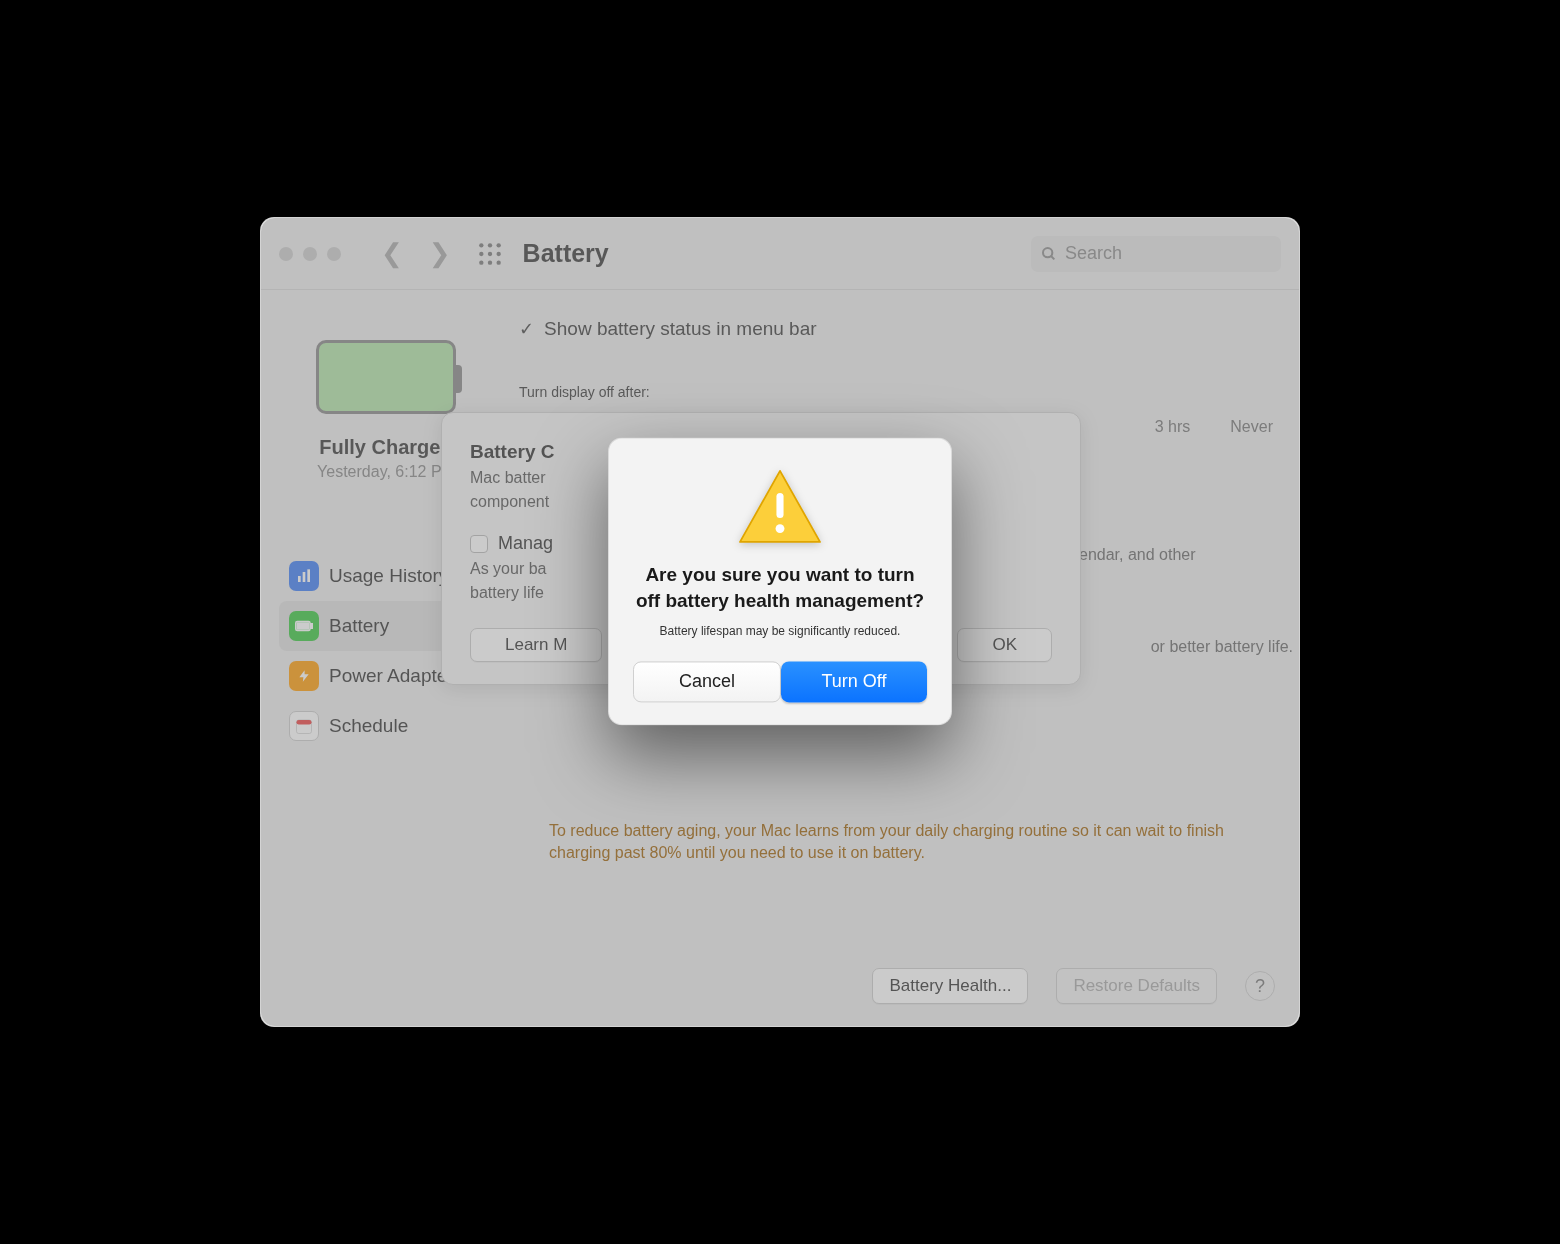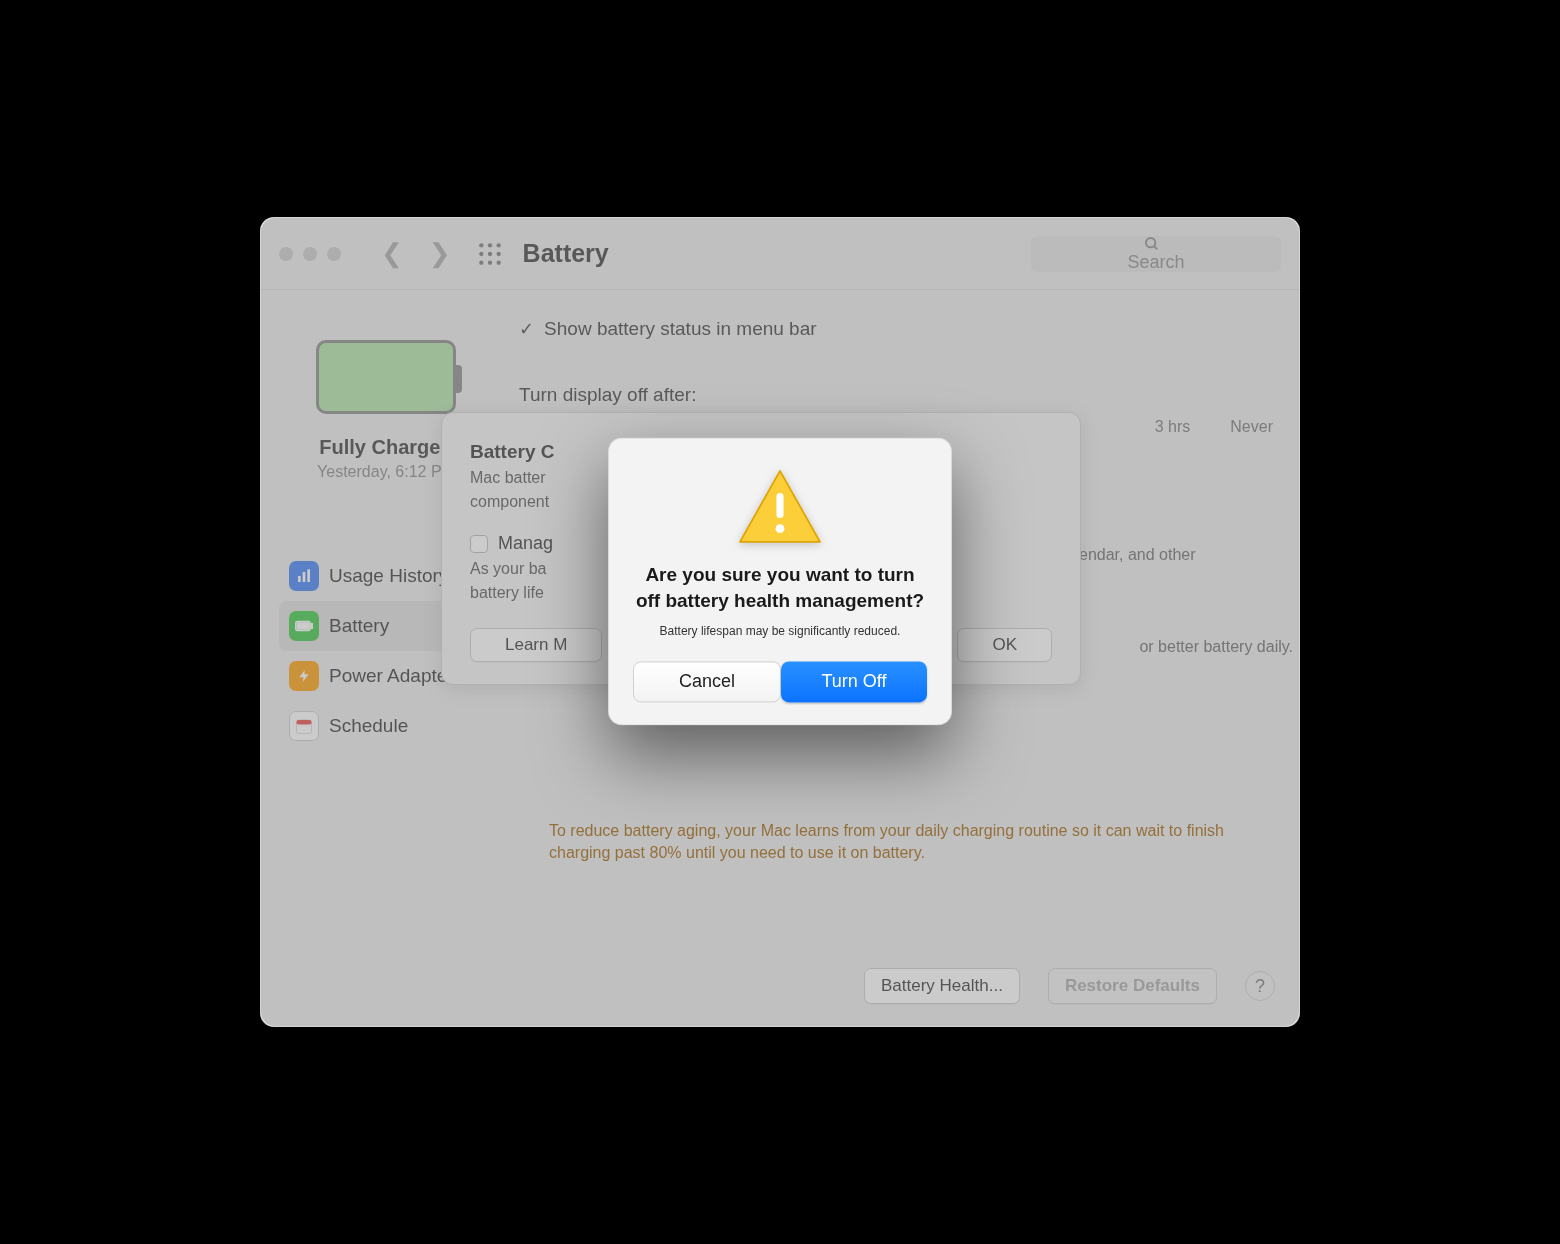--- a/index.html
+++ b/index.html
@@ -24,21 +24,21 @@
 }
 .traffic { display: flex; gap: 10px; }
 .traffic span { width: 14px; height: 14px; border-radius: 50%; background: #ccc; }
 .nav { display: flex; gap: 26px; margin-left: 40px; color: #a9a9a9; font-size: 26px; }
 .grid-icon { margin-left: 26px; color: #888; }
 .grid-icon svg { display: block; }
 .title { margin-left: 20px; font-size: 25px; font-weight: 700; color: #3a3a3a; }
 .search {
   margin-left: auto; width: 250px; height: 36px; background: #e3e3e3;
   border-radius: 7px; display: flex; align-items: center; padding: 0 10px;
-  color: #8e8e8e; font-size: 18px; flex-direction: column;
+  color: #8e8e8e; font-size: 18px;
 }
 .search svg { margin-right: 8px; flex-shrink: 0; }
 .body { display: flex; height: calc(100% - 72px); }
 .sidebar {
   width: 250px; padding: 18px 10px; display: flex; flex-direction: column; align-items: center;
 }
 .battery-img {
   width: 140px; height: 74px; background: #b2e3a8; border-radius: 10px;
   border: 3px solid #888; position: relative; margin-top: 32px;
 }
@@ -55,21 +55,21 @@
 }
 .side-item.active { background: #dedede; }
 .side-icon { width: 30px; height: 30px; border-radius: 7px; display: flex; align-items: center; justify-content: center; font-size: 16px; color: white; }
 .side-icon.blue { background: #3f7ef4; }
 .side-icon.green { background: #3ac840; }
 .side-icon.orange { background: #ff9d0a; }
 .side-icon.white { background: #fff; border: 1px solid #ccc; color: #c33; }
 .main { flex: 1; padding: 28px 24px 18px 0; position: relative; color: #333; }
 .check-row { display: flex; align-items: center; gap: 10px; font-size: 19px; color: #3b3b3b; margin-left: 8px; }
 .checkmark { font-size: 18px; color: #444; }
-.section-label { margin-top: 44px; font-size: 19px; color: #3b3b3b; margin-left: 8px; }
+.section-label { margin-top: 44px; font-size: 14px; color: #3b3b3b; margin-left: 8px; }
 .sub-sheet {
   position: absolute; left: -70px; top: 122px; width: 640px; background: #f5f5f5;
   border-radius: 12px; padding: 28px 28px 22px 28px; color: #333;
   border: 1px solid #d0d0d0; box-shadow: 0 4px 20px rgba(0,0,0,0.12);
 }
 .sub-sheet h3 { font-size: 19px; font-weight: 700; }
 .sub-sheet p { font-size: 16px; margin-top: 6px; color: #555; }
 .sub-sheet .chk { display: flex; align-items: center; gap: 10px; margin-top: 22px; font-size: 18px; }
 .sub-sheet .chk-box { width: 18px; height: 18px; border: 1px solid #bbb; border-radius: 4px; background: #fff; }
 .sub-sheet .row-btns { display: flex; justify-content: space-between; margin-top: 26px; }
@@ -82,21 +82,21 @@
   position: absolute; left: 38px; top: 530px; right: 24px;
   font-size: 16px; color: #a16207; line-height: 1.4;
 }
 .main .tick-right { position: absolute; right: 26px; top: 128px; font-size: 16px; color: #777; display: flex; gap: 40px; }
 .main .desc-right { position: absolute; right: 20px; top: 256px; font-size: 16px; color: #6a6a6a; text-align: left; width: 200px; }
 .main .desc-right2 { position: absolute; right: 6px; top: 348px; font-size: 16px; color: #6a6a6a; }
 .footer-btns {
   position: absolute; bottom: 22px; right: 24px; display: flex; gap: 28px; align-items: center;
 }
 .footer-btns .mac-btn { padding: 7px 16px; }
-.footer-btns .mac-btn.disabled { color: #aaa; background: #f0f0f0; font-weight: bold; }
+.footer-btns .mac-btn.disabled { color: #aaa; background: #f0f0f0; }
 .help-btn {
   width: 30px; height: 30px; border-radius: 50%; background: #eee;
   display: flex; align-items: center; justify-content: center; color: #777; font-size: 18px;
   border: 1px solid #ccc;
 }
 
 .dim {
   position: absolute; inset: 0; background: rgba(130,130,130,0.42);
   pointer-events: none; border-radius: 14px;
 }
@@ -212,21 +212,21 @@
       <div class="check-row">
         <span class="checkmark">✓</span>
         <span>Show battery status in menu bar</span>
       </div>
       <div class="section-label">Turn display off after:</div>
       <div class="tick-right">
         <span>3 hrs</span>
         <span>Never</span>
       </div>
       <div class="desc-right">endar, and other</div>
-      <div class="desc-right2">or better battery daily.</div>
+      <div class="desc-right2">or better battery life.</div>
 
       <div class="sub-sheet">
         <h3>Battery C</h3>
         <p>Mac batter</p>
         <p>component</p>
         <div class="chk">
           <span class="chk-box"></span>
           <span>Manag</span>
         </div>
         <p>As your ba</p>

